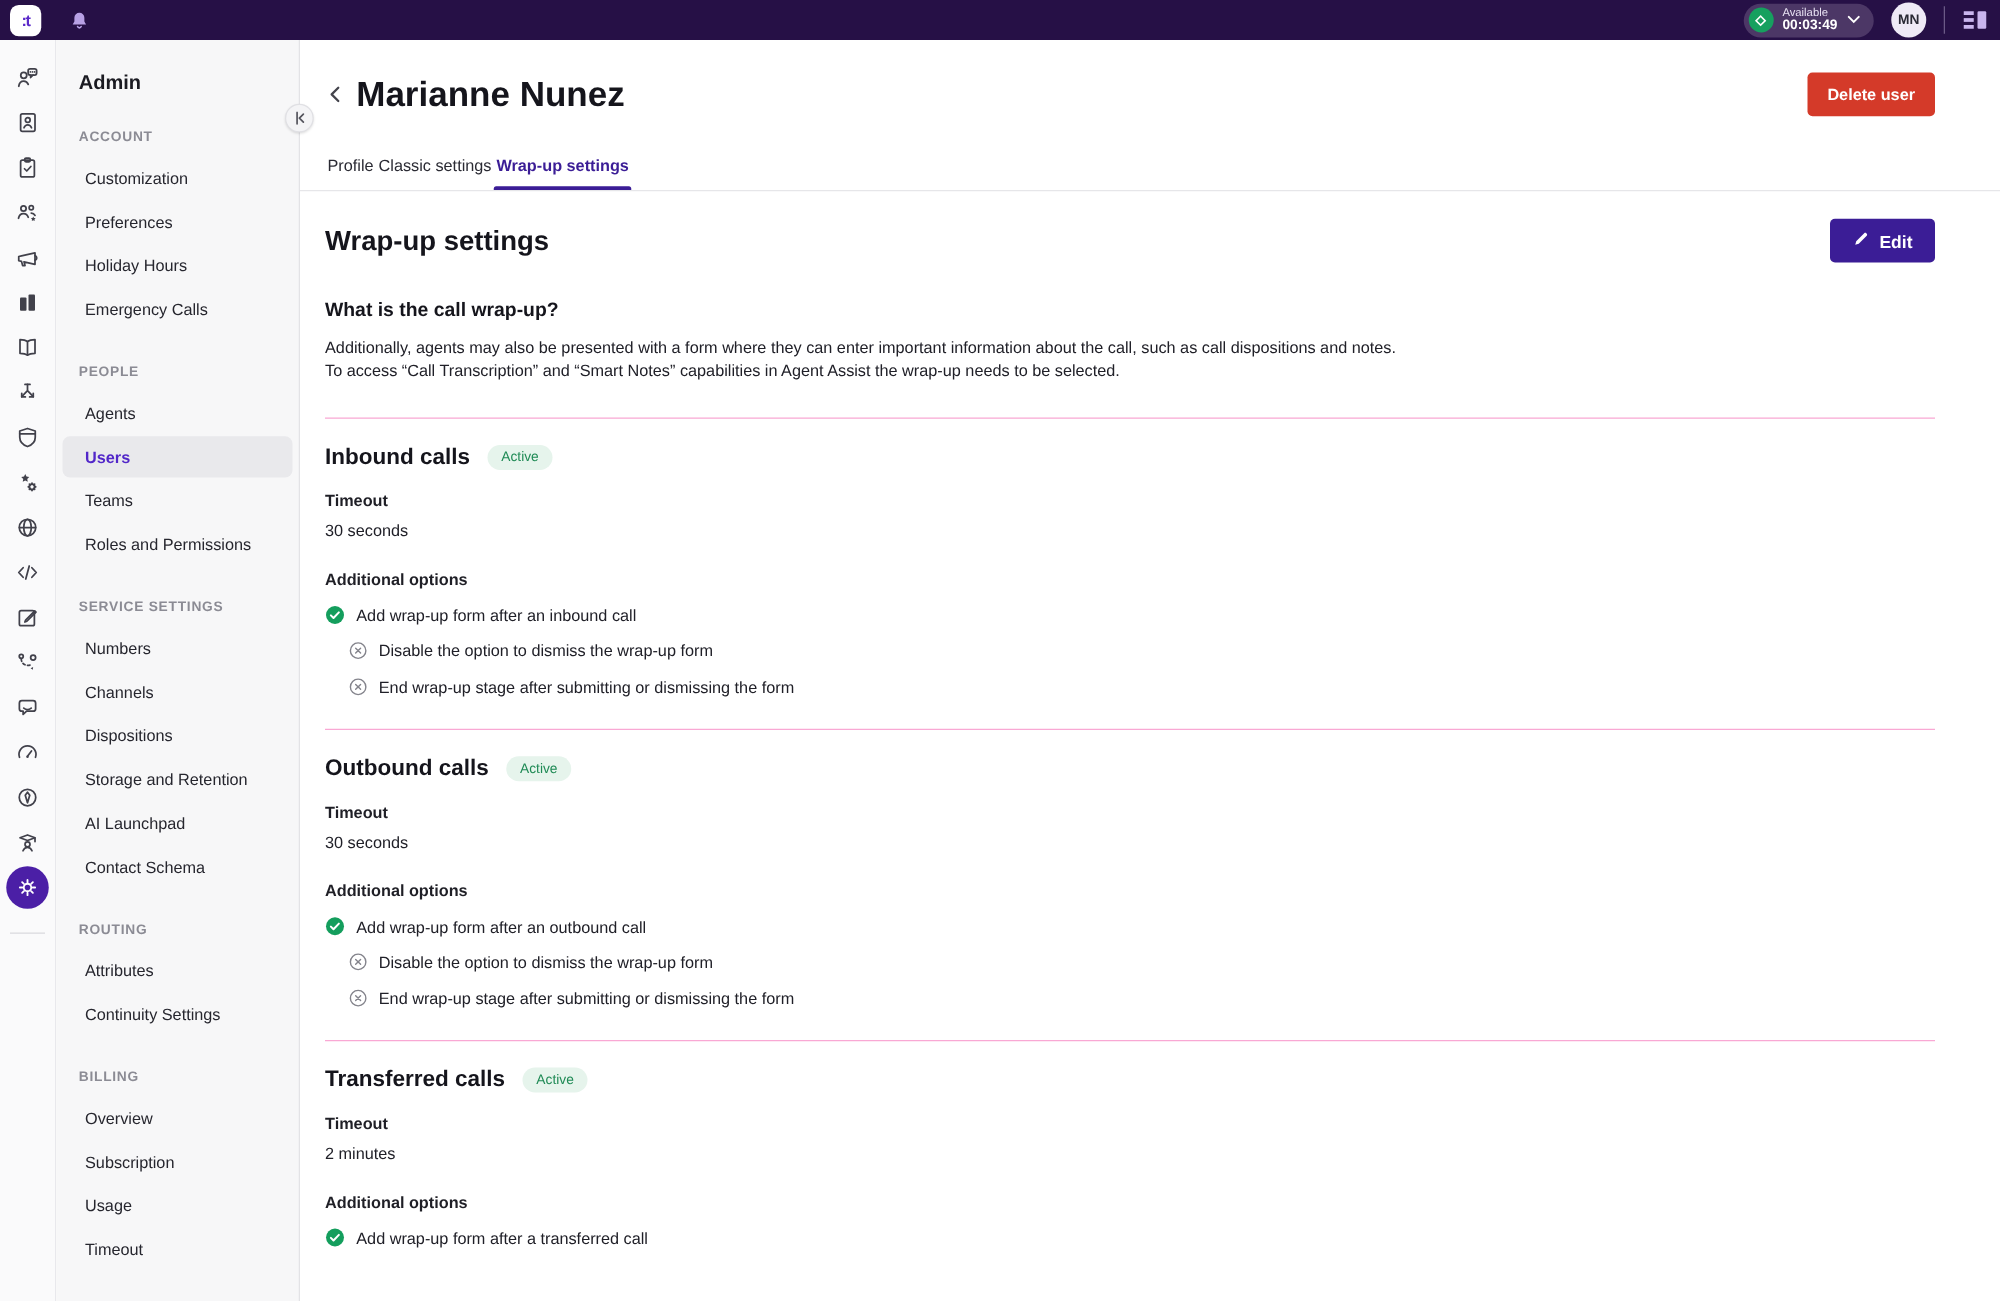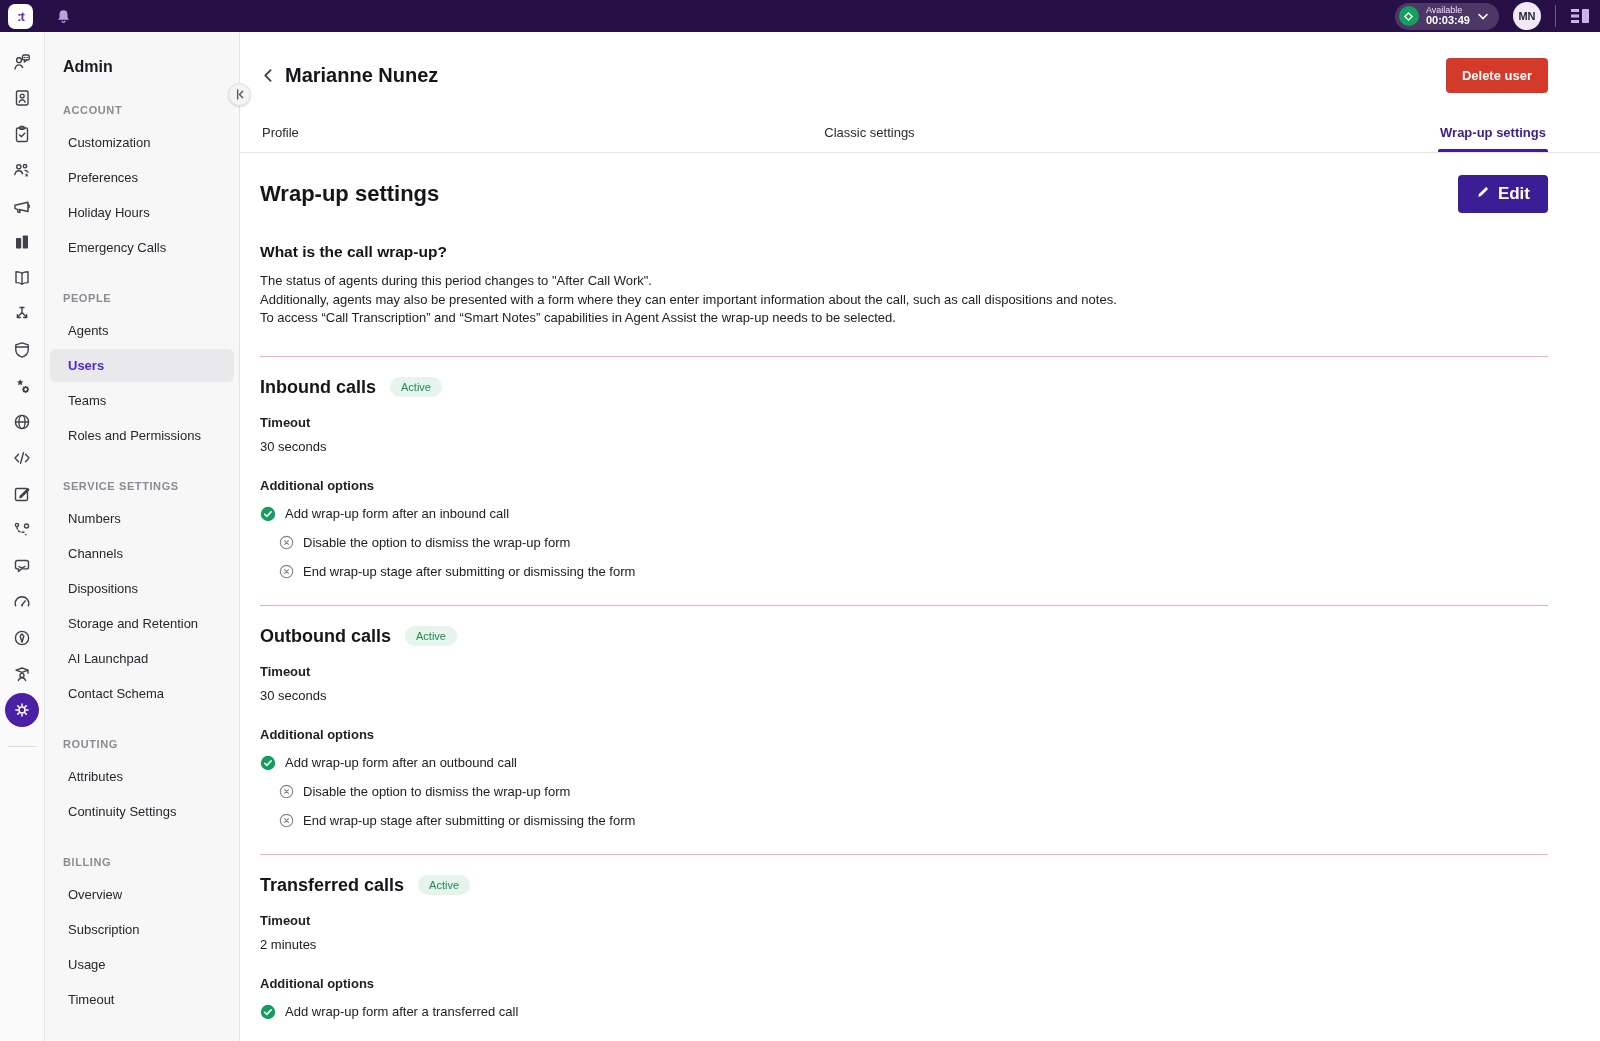--- a/index.html
+++ b/index.html
@@ -38,33 +38,33 @@
   .nav-item { font-size:13px; font-weight:500; color:#26262e; padding:9px 18px; margin:0 5px 2px; border-radius:6px; cursor:pointer; }
   .nav-item.active { background:#e9e9ec; color:#5227c9; font-weight:bold; }
   .collapse-btn { position:absolute; top:51px; right:-12px; width:23px; height:23px; border-radius:50%; background:#f4f4f6;
                   border:1px solid #e0e0e4; box-shadow:0 1px 2px rgba(0,0,0,.12); display:flex; align-items:center; justify-content:center; cursor:pointer; z-index:5; }
 
   
   .main { flex:1; background:#fff; position:relative; }
   .main-head { padding:26px 52px 0 20px; }
   .title-row { display:flex; align-items:center; }
   .back-btn { display:flex; align-items:center; cursor:pointer; margin-right:8px; }
-  .page-title { font-size:20px; font-weight:bold; color:#15151c; }
+  .page-title { font-size:28px; font-weight:bold; color:#15151c; }
   .delete-btn { margin-left:auto; background:#d43a29; color:#fff; font-size:13px; font-weight:bold; border:none; border-radius:4px;
                 padding:10px 16px; cursor:pointer; font-family:inherit; }
-  .tabs { display:flex; column-gap:0; margin-top:26px; padding-left:0;justify-content:space-between; }
+  .tabs { display:flex; column-gap:0; margin-top:26px; padding-left:0; }
   .tab { font-size:13px; font-weight:500; color:#2a2a33; padding:6px 2px 12px; cursor:pointer; position:relative; }
   .tab.active { color:#3b1d96; font-weight:bold; }
   .tab.active::after { content:""; position:absolute; left:0; right:0; bottom:0; height:3px; background:#3b1d96; border-radius:2px 2px 0 0; }
   .tabs-rule { height:1px; background:#e6e6e9; }
 
   .content { padding:22px 52px 40px 20px; }
   .h-row { display:flex; align-items:center; justify-content:space-between; }
   .section-heading { font-size:22px; font-weight:bold; color:#15151c; }
-  .edit-btn { background:#3b1d96; color:#fff; border:none; border-radius:4px; font-size:17px; font-weight:bold;
+  .edit-btn { background:#3b1d96; color:#fff; border:none; border-radius:4px; font-size:14px; font-weight:bold;
               padding:9px 18px; display:flex; align-items:center; gap:8px; cursor:pointer; font-family:inherit; }
   .intro { margin-top:30px; }
   .intro-title { font-size:15.5px; font-weight:bold; color:#15151c; }
   .intro p { font-size:13px; color:#202028; line-height:18.5px; }
   .intro p:first-of-type { margin-top:11px; }
 
   .wsec { border-top:1px solid #f9a8d4; margin-top:26px; padding-top:20px; }
   .wsec:first-of-type { margin-top:28px; }
   .sec-head { display:flex; align-items:center; gap:14px; }
   .sec-title { font-size:18px; font-weight:bold; color:#15151c; }
@@ -359,21 +359,20 @@
                   <path d="M2.5 13.5l.9-3.2 7.3-7.3c.5-.5 1.4-.5 1.9 0l.4.4c.5.5.5 1.4 0 1.9l-7.3 7.3z" fill="#fff"></path>
                 </svg>
             </span>
             <span>Edit</span>
           </button>
         </div>
 
         <div class="intro">
           <div class="intro-title">What is the call wrap-up?</div>
           <div id="intro-lines">
-              <p>The status of agents during this period changes to "After Call Work".</p>
               <p>Additionally, agents may also be presented with a form where they can enter important information about the call, such as call dispositions and notes.</p>
               <p>To access “Call Transcription” and “Smart Notes” capabilities in Agent Assist the wrap-up needs to be selected.</p>
             </div>
         </div>
 
         <div id="sections">
             <section class="wsec">
               <div class="sec-head">
                 <h3 class="sec-title">Inbound calls</h3>
                 <span class="badge">Active</span>

